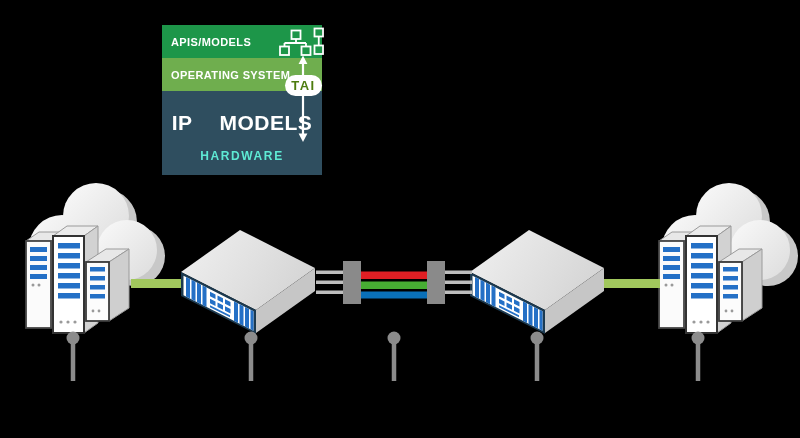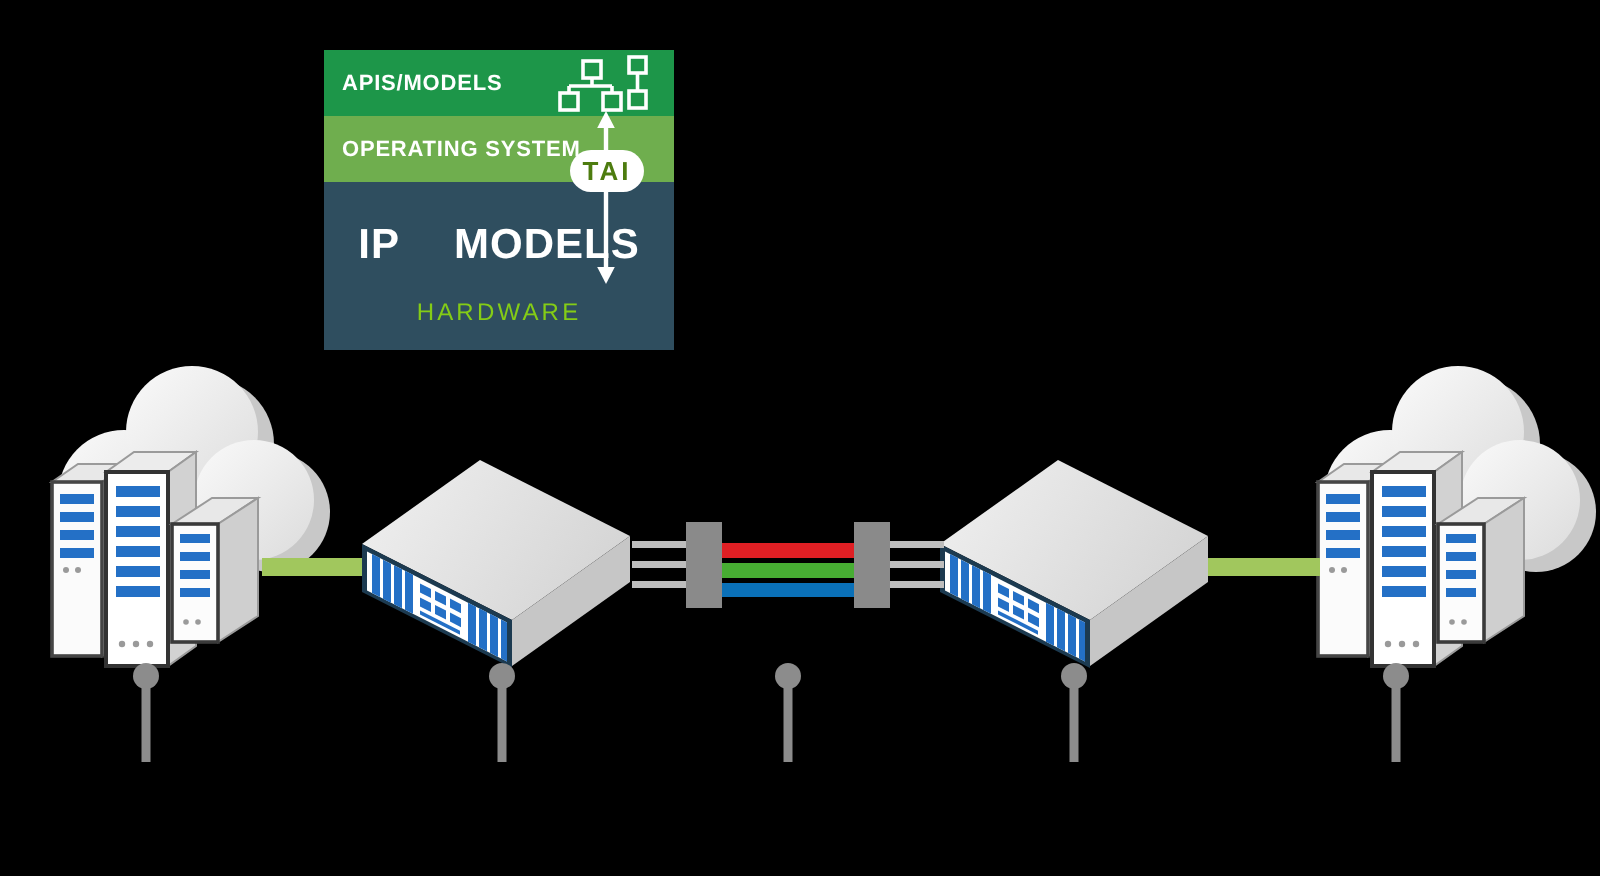--- a/index.html
+++ b/index.html
@@ -1,30 +1,30 @@
 <!DOCTYPE html>
 <html><head>
 <meta charset="utf-8">
 <style>
   html,body{margin:0;padding:0;background:#000;}
   .canvas{position:relative;width:800px;height:438px;background:#000;overflow:hidden;
           font-family:"Liberation Sans",sans-serif;}
   .art{position:absolute;left:0;top:0;z-index:2;}
   
-  .stack{position:absolute;left:162px;top:25px;width:175px;z-index:1;}
+  .stack{position:absolute;left:162px;top:25px;width:160px;z-index:1;}
   .band{height:33px;display:flex;align-items:center;padding-left:9px;box-sizing:border-box;
         color:#fff;font-size:11px;font-weight:700;letter-spacing:.4px;}
   .band-apis{background:#1D9649;}
   .band-protocol{background:#9BC566;}
   .band-os{background:#6FAE4E;}
   .hardware{height:84px;background:#2F4E5F;color:#fff;}
   .hw-row{display:flex;justify-content:center;gap:27px;padding-top:20px;
           font-size:21px;font-weight:800;letter-spacing:.5px;line-height:1.1;text-align:center;}
-  .hw-label{text-align:center;margin-top:15px;font-size:12px;font-weight:400;
-            letter-spacing:1.6px;color:#84cc16;}
+  .hw-label{text-align:center;margin-top:15px;font-size:12px;font-weight:700;
+            letter-spacing:1.6px;color:#5eead4;}
   
   .tai{position:absolute;left:285px;top:75px;width:37px;height:21px;background:#fff;z-index:3;
        display:flex;align-items:center;justify-content:center;
        font-size:13px;font-weight:700;letter-spacing:1.5px;color:#4d7c0f;border-radius:15px;}
 </style>
 </head>
 <body>
 
 <div class="canvas">
 

